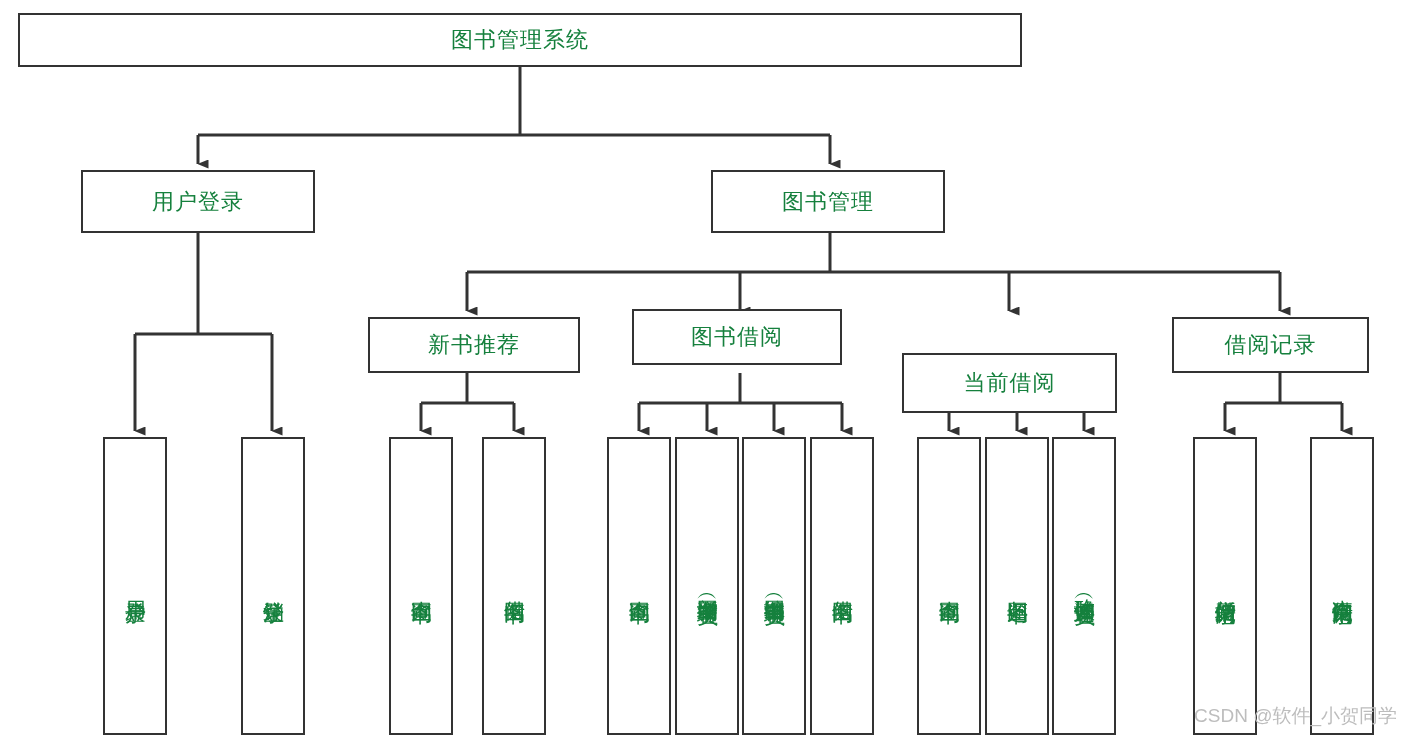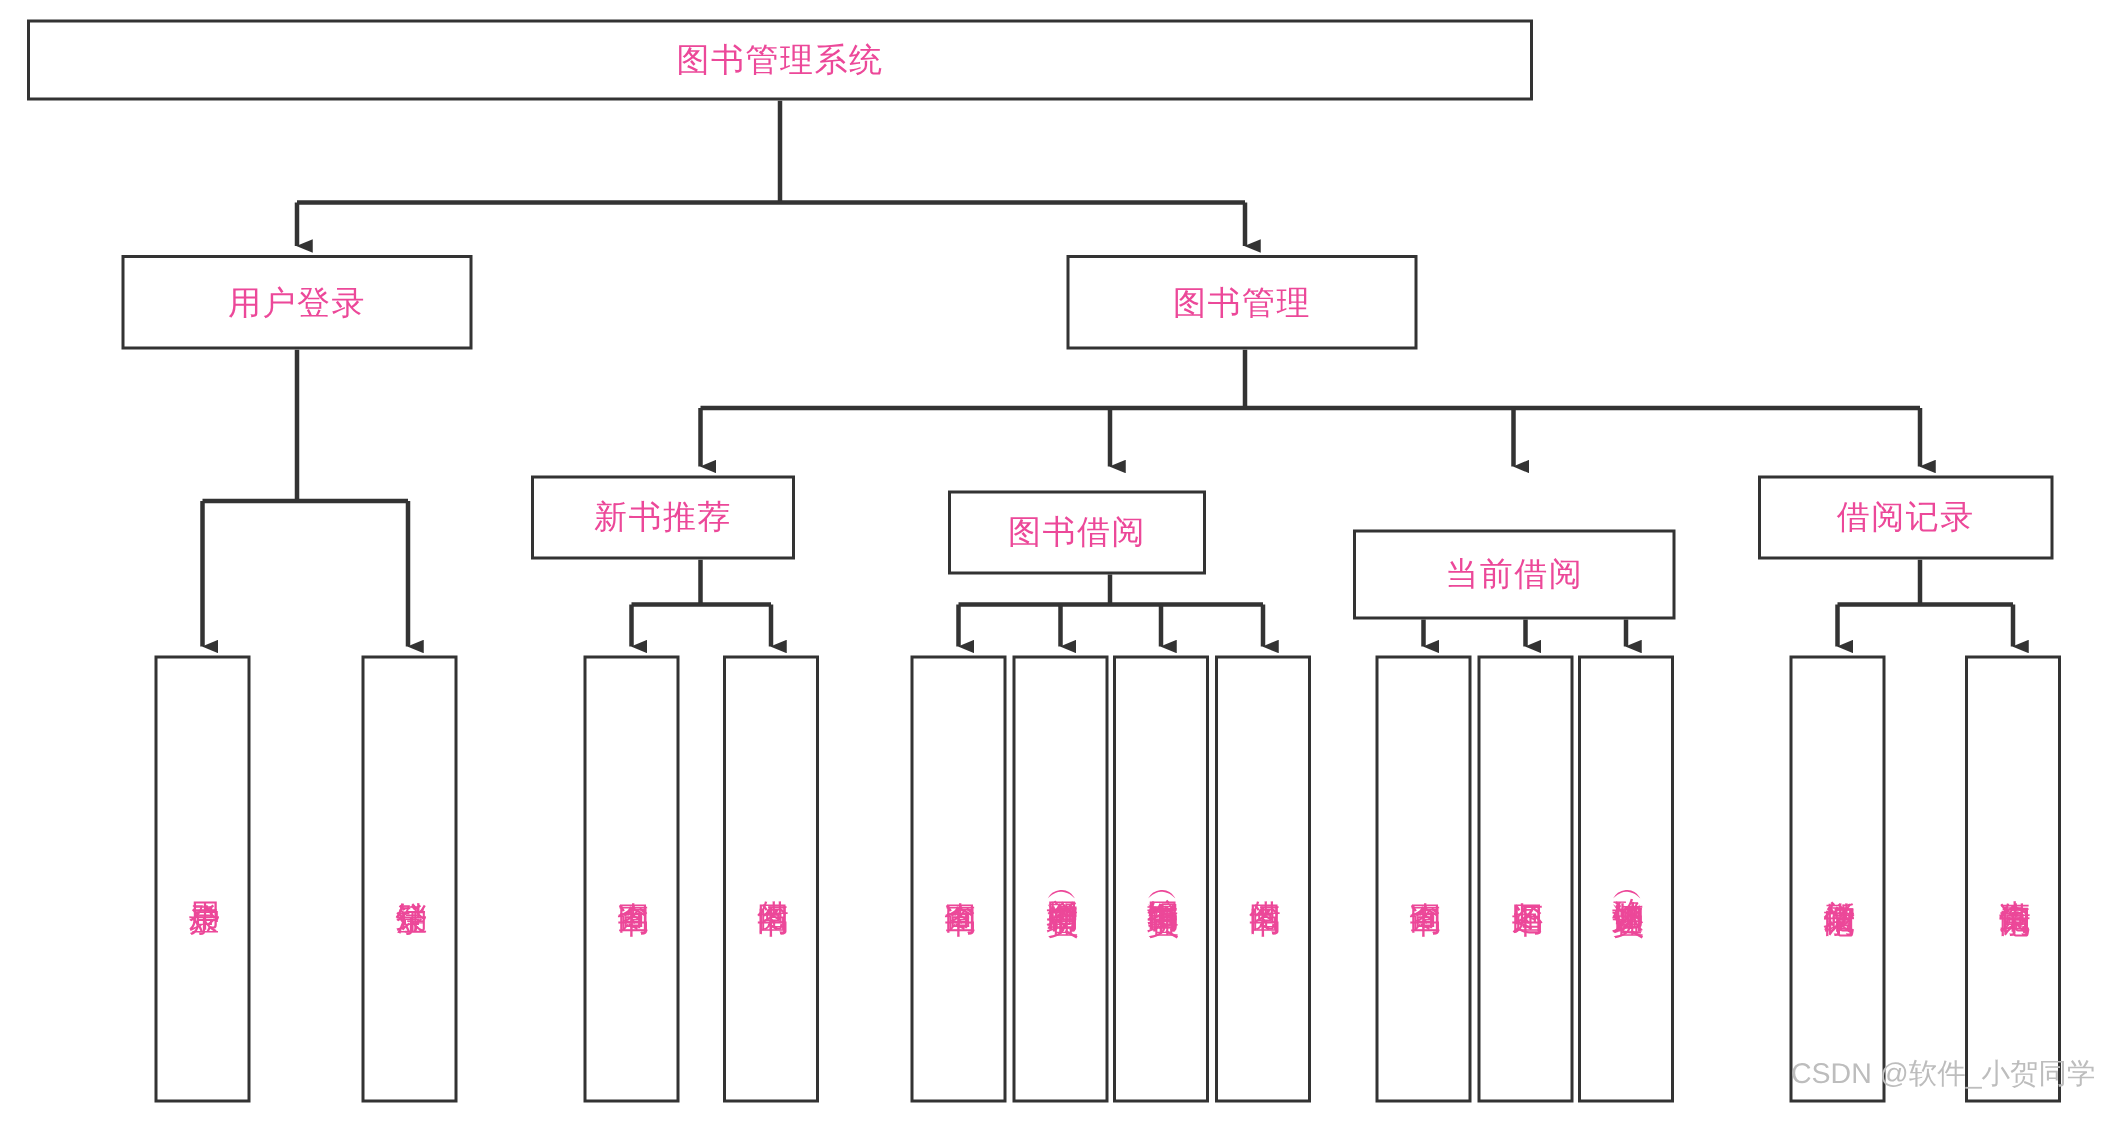--- a/index.html
+++ b/index.html
@@ -27,21 +27,21 @@
     height: 747px;
   }
   .node-box {
     position: absolute;
     box-sizing: border-box;
     background: #ffffff;
     border: 2.5px solid #333333;
     display: flex;
     align-items: center;
     justify-content: center;
-    color: #ec4899;
+    color: #15803d;
   }
   .node-box.horizontal {
     font-size: 22px;
     letter-spacing: 1px;
   }
   .node-box.vertical {
     font-size: 21px;
   }
   .node-label-h {
     white-space: nowrap;
@@ -124,24 +124,24 @@
     <span class="node-label-h">图书管理系统</span>
   </div>
 
   <div class="node-box horizontal" style="left:81px; top:170px; width:234px; height:63px;">
     <span class="node-label-h">用户登录</span>
   </div>
   <div class="node-box horizontal" style="left:711px; top:170px; width:234px; height:63px;">
     <span class="node-label-h">图书管理</span>
   </div>
 
-  <div class="node-box horizontal" style="left:354px; top:317px; width:176px; height:56px;">
+  <div class="node-box horizontal" style="left:368px; top:317px; width:212px; height:56px;">
     <span class="node-label-h">新书推荐</span>
   </div>
-  <div class="node-box horizontal" style="left:632px; top:327px; width:172px; height:56px;">
+  <div class="node-box horizontal" style="left:632px; top:309px; width:210px; height:56px;">
     <span class="node-label-h">图书借阅</span>
   </div>
   <div class="node-box horizontal" style="left:902px; top:317px; width:215px; height:60px;margin-top:36px;">
     <span class="node-label-h">当前借阅</span>
   </div>
   <div class="node-box horizontal" style="left:1172px; top:317px; width:197px; height:56px;">
     <span class="node-label-h">借阅记录</span>
   </div>
 
   <div class="node-box vertical" style="left:103px; top:437px; width:64px; height:298px;">

